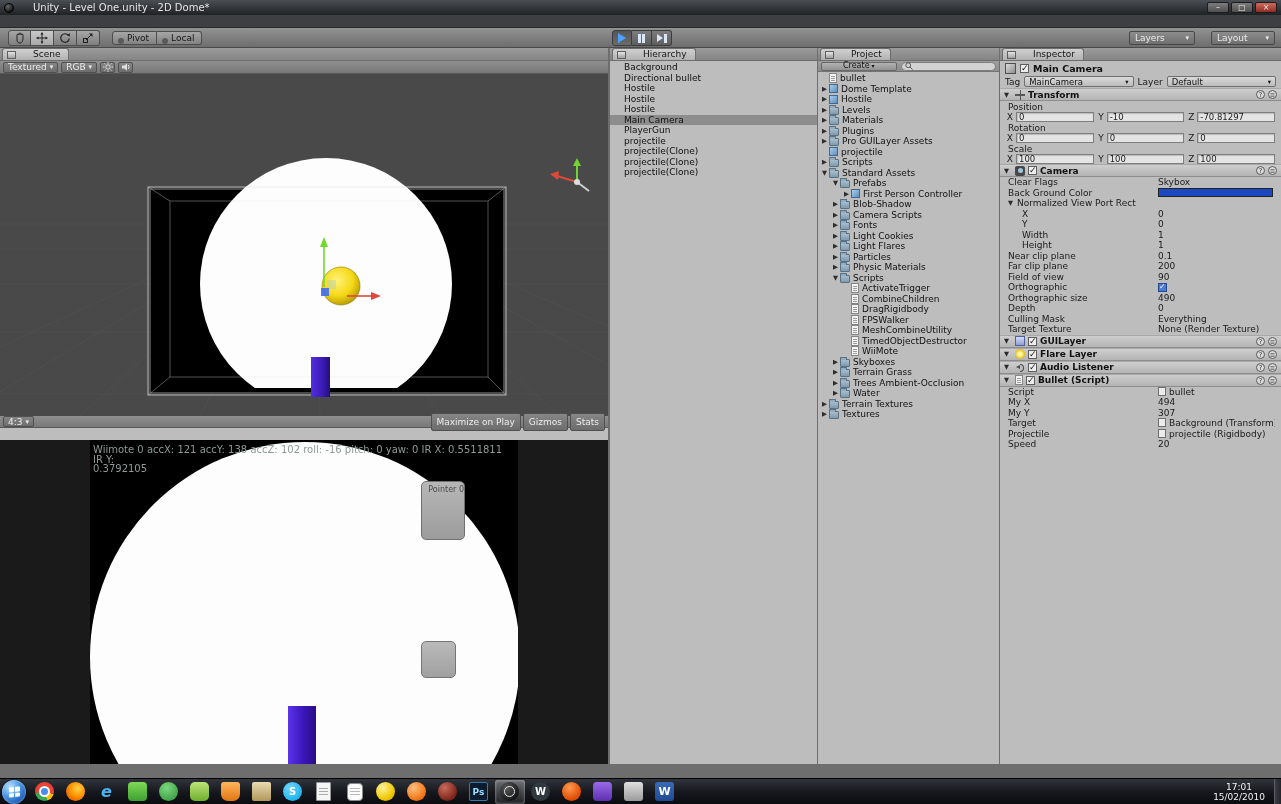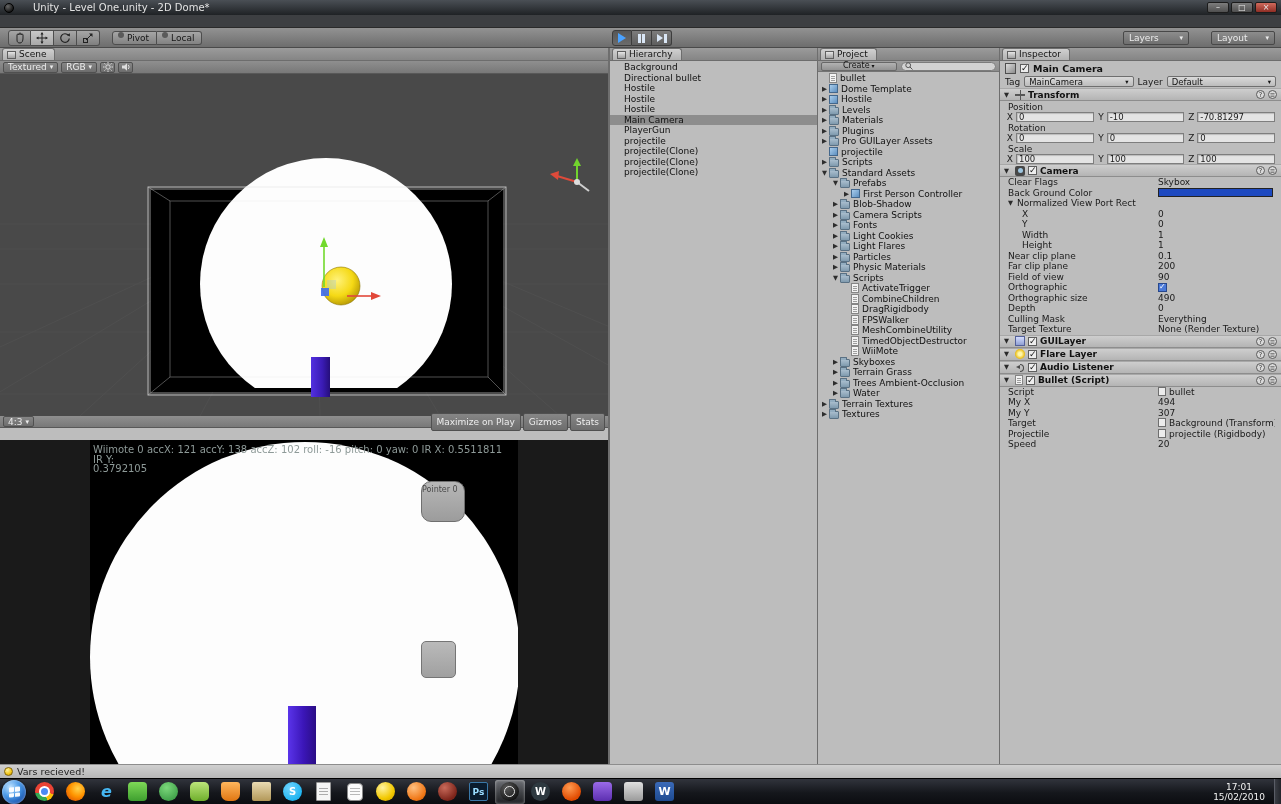--- a/index.html
+++ b/index.html
@@ -16,62 +16,62 @@
 .menu-item{padding:0 7px;font-size:9.5px;line-height:13px;}
 
 
 .main-toolbar{position:absolute;top:28px;left:0;right:0;height:20px;background:linear-gradient(#929292,#6d6d6d);border-bottom:1px solid #4a4a4a;}
 .tool-group{position:absolute;left:8px;top:2px;display:flex;}
 .tool-btn{width:23px;height:16px;background:linear-gradient(#a6a6a6,#7f7f7f);border:1px solid #4d4d4d;border-left:none;display:flex;align-items:center;justify-content:center;}
 .tool-btn:first-child{border-left:1px solid #4d4d4d;border-radius:3px 0 0 3px;}
 .tool-btn:last-child{border-radius:0 3px 3px 0;}
 .tool-btn.active{background:linear-gradient(#cicici,#ababab);background:linear-gradient(#c9c9c9,#a9a9a9);}
 .pivot-group{position:absolute;left:112px;top:3px;display:flex;}
-.pl-btn{height:14px;padding:0 7px 0 5px;font-size:9px;line-height:12px;color:#161616;background:linear-gradient(#a6a6a6,#828282);border:1px solid #4d4d4d;border-left:none;display:flex;align-items:flex-start;gap:3px;}
+.pl-btn{height:14px;padding:0 7px 0 5px;font-size:9px;line-height:12px;color:#161616;background:linear-gradient(#a6a6a6,#828282);border:1px solid #4d4d4d;border-left:none;display:flex;align-items:flex-end;gap:3px;}
 .pl-btn:first-child{border-left:1px solid #4d4d4d;border-radius:3px 0 0 3px;}
 .pl-btn:last-child{border-radius:0 3px 3px 0;}
 .pl-dot{width:6px;height:6px;background:#5a5a5a;border-radius:50%;}
 .play-group{position:absolute;left:612px;top:2px;display:flex;}
 .play-btn{width:20px;height:16px;background:linear-gradient(#7c7c7c,#5e5e5e);border:1px solid #3c3c3c;border-left:none;display:flex;align-items:center;justify-content:center;gap:1px;}
 .play-btn:first-child{border-left:1px solid #3c3c3c;border-radius:3px 0 0 3px;}
 .play-btn:last-child{border-radius:0 3px 3px 0;}
 .play-btn.active{background:linear-gradient(#565656,#6b6b6b);}
 .ic-play{width:0;height:0;border-left:8px solid #4aa2ff;border-top:5px solid transparent;border-bottom:5px solid transparent;}
 .ic-bar{width:3px;height:9px;background:#d9e6f5;}
 .ic-play-s{width:0;height:0;border-left:6px solid #d9e6f5;border-top:4px solid transparent;border-bottom:4px solid transparent;}
 .dd{height:14px;background:linear-gradient(#8d8d8d,#6f6f6f);border:1px solid #484848;border-radius:2px;color:#ececec;font-size:9px;display:flex;align-items:center;padding:0 5px;}
 .dd::after{content:"▾";margin-left:auto;font-size:7px;padding-left:4px;}
-.layers-dd{position:absolute;right:92px;top:3px;width:66px;}
+.layers-dd{position:absolute;right:86px;top:3px;width:66px;}
 .layout-dd{position:absolute;right:6px;top:3px;width:64px;}
 
 
 .panel{position:absolute;background:#bdbdbd;}
 .tabbar{height:13px;background:linear-gradient(#9b9b9b,#858585);border-bottom:1px solid #6d6d6d;display:flex;align-items:flex-end;padding-left:2px;}
-.tab{height:12px;background:linear-gradient(#d0d0d0,#b2b2b2);border:1px solid #6d6d6d;border-bottom:none;border-radius:3px 3px 0 0;padding:0 8px 0 4px;font-size:9px;line-height:11px;color:#141414;display:flex;align-items:center;gap:3px;}
+.tab{height:12px;background:linear-gradient(#d0d0d0,#b2b2b2);border:1px solid #6d6d6d;border-bottom:none;border-radius:3px 3px 0 0;padding:0 8px 0 4px;font-size:9px;line-height:11px;color:#141414;display:flex;align-items:center;gap:17px;}
 .tab-icon{width:9px;height:8px;background:linear-gradient(#e6e6e6,#a2a2a2);border:1px solid #5f5f5f;flex:none;}
 .sub-toolbar{height:13px;background:linear-gradient(#8f8f8f,#787878);border-bottom:1px solid #585858;display:flex;align-items:center;padding:0 3px;gap:3px;color:#ececec;font-size:9px;}
 .sub-dd{height:11px;border:1px solid #505050;background:linear-gradient(#868686,#6d6d6d);border-radius:2px;padding:0 4px;display:flex;align-items:center;gap:3px;line-height:10px;}
 .sub-dd::after{content:"▾";font-size:7px;}
 .sub-btn{height:18px;border:1px solid #505050;background:linear-gradient(#868686,#6d6d6d);border-radius:2px;padding:0 5px;display:flex;align-items:center;line-height:10px;}
 .icon-toggle{width:15px;height:11px;border:1px solid #505050;background:linear-gradient(#868686,#6d6d6d);border-radius:2px;display:flex;align-items:center;justify-content:center;}
 
 
 .scene-panel{left:0;top:48px;width:608px;height:368px;}
 .scene-viewport{position:absolute;left:0;top:26px;width:608px;height:342px;background:#494949;overflow:hidden;}
 
 
 .game-panel{left:0;top:416px;width:608px;height:348px;}
 .game-panel .tabbar{height:12px;}
 .game-panel .sub-toolbar{height:12px;}
 .game-right{margin-left:auto;display:flex;gap:2px;}
 .game-viewport{position:absolute;left:0;top:24px;width:608px;height:324px;background:#1a1a1a;overflow:hidden;}
 .render-area{position:absolute;left:90px;top:0;width:428px;height:324px;background:#000;overflow:hidden;}
 .game-dome{position:absolute;left:0;top:2px;width:430px;height:430px;border-radius:50%;background:#fdfdfd;}
 .debug-text{position:absolute;left:3px;top:5px;width:418px;color:#8e9a98;font-size:10px;line-height:9.5px;}
-.gui-box{position:absolute;left:331px;top:41px;width:44px;height:41px;background:linear-gradient(#b7b7b7,#9c9c9c);border:1px solid #6f6f6f;border-radius:10px;color:#494949;font-size:8px;text-align:left;padding-top:3px;}
+.gui-box{position:absolute;left:331px;top:41px;width:44px;height:59px;background:linear-gradient(#b7b7b7,#9c9c9c);border:1px solid #6f6f6f;border-radius:5px;color:#494949;font-size:8px;text-align:right;padding-top:3px;}
 .gui-box2{position:absolute;left:331px;top:201px;width:35px;height:37px;background:linear-gradient(#bababa,#a0a0a0);border:1px solid #757575;border-radius:5px;}
 .game-pillar{position:absolute;left:198px;top:266px;width:28px;height:58px;background:linear-gradient(90deg,#5a34ea,#3b16b8 55%,#2a0d85);}
 
 
 .hierarchy-panel{left:610px;top:48px;width:207px;height:716px;}
 .hlist{padding-top:1px;}
 .hrow{height:10.5px;line-height:10.5px;padding-left:14px;font-size:9px;color:#101010;white-space:nowrap;}
 .hrow.selected{background:#8d8d8d;}
 
 
@@ -853,24 +853,20 @@
     <span class="ival object">projectile (Rigidbody)</span>
   </div>
         <div class="irow">
     <span class="iarrow"></span>
     <span class="ilabel">Speed</span>
     <span class="ival">20</span>
   </div>
       </div>
   </div>
 
-  <div class="statusbar">
-    <span class="status-dot"></span>
-    <span>Vars recieved!</span>
-  </div>
 
   <div class="taskbar">
     <div class="start-orb">
       <span class="orb-flag">
           <span></span>
           <span></span>
           <span></span>
           <span></span>
         </span>
     </div>

